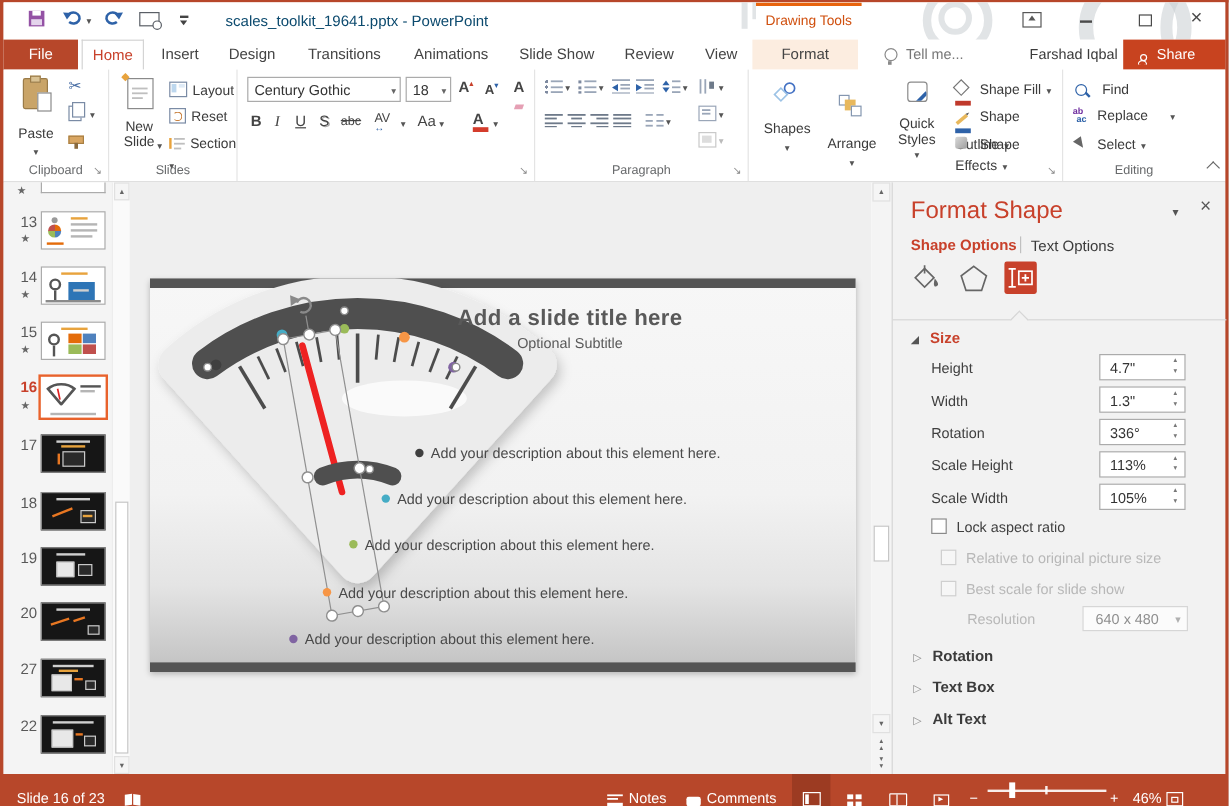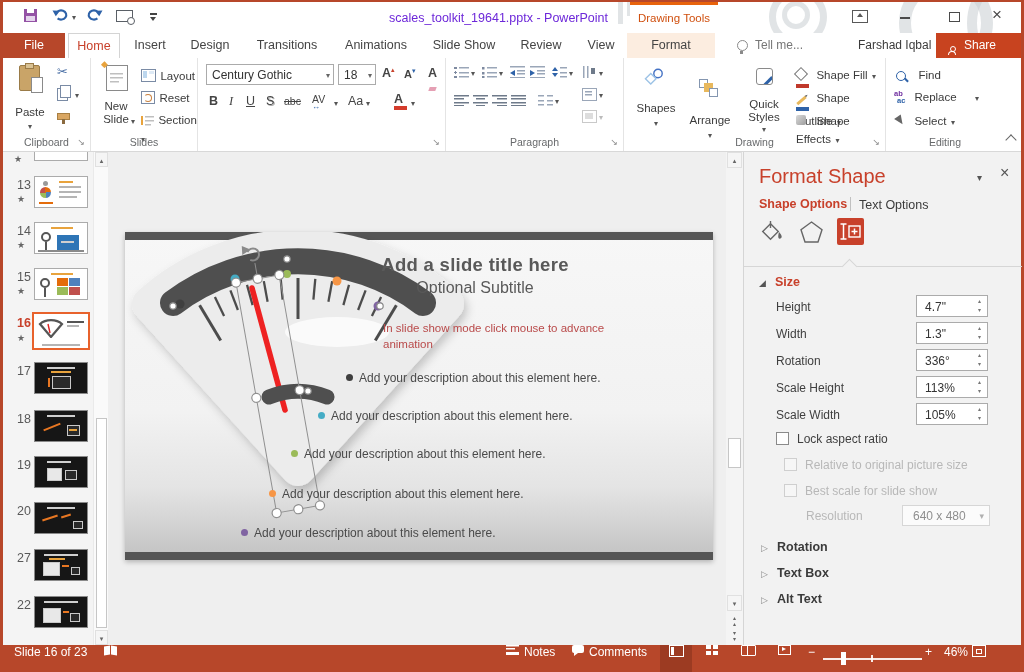--- a/index.html
+++ b/index.html
@@ -2,21 +2,21 @@
 <html><head>
 <meta charset="utf-8">
 <style>
   html,body{margin:0;padding:0;background:#9E9E9E}
   .app{position:relative;width:1024px;height:672px;background:#FFFFFF;overflow:hidden;
        font-family:"Liberation Sans","DejaVu Sans",sans-serif;color:#3B3B3B;}
   .abs{position:absolute}
   .nosel{user-select:none}
   
   .winborder{background:#B7472A}
-  .titlebar-title{font-size:12.5px;color:#6d28d9;text-align:right}
+  .titlebar-title{font-size:12.5px;color:#0c4a6e;text-align:left}
   .deco-ring{position:absolute;border-radius:50%;border:7px solid #C9CDD2;opacity:.55}
   .deco-bar{position:absolute;background:#C9CDD2;opacity:.55}
   
   .ic-save{width:13px;height:13px;background:#9452A5;position:relative}
   .ic-save::before{content:"";position:absolute;left:3px;top:0;width:7px;height:4px;background:#fff}
   .ic-save::after{content:"";position:absolute;left:2px;bottom:1px;width:9px;height:5px;background:#E4D4EC}
   .ic-present{width:15px;height:10px;border:1.5px solid #5A5F66;position:relative;background:#fff}
   .ic-present::after{content:"";position:absolute;right:-3px;bottom:-4px;width:6px;height:6px;border:1.5px solid #5A5F66;border-radius:50%;background:#fff}
   .ic-qatmore{width:9px;height:9px;position:relative}
   .ic-qatmore::before{content:"";position:absolute;top:0;left:1px;right:1px;height:1.5px;background:#444}
@@ -144,21 +144,21 @@
   .spin span{display:block;font-size:6px;color:#777;line-height:9px;cursor:pointer}
   .prow-label{position:absolute;left:776px;font-size:12px;color:#3F3F3F}
   .cb{position:absolute;width:13px;height:13px;background:#FEFEFE;border:1px solid #8A8A8A;box-sizing:border-box;cursor:pointer}
   .cb.dis{border-color:#CFCFCF;background:#F6F6F6;cursor:default}
   .cb-label{position:absolute;font-size:12px;color:#3F3F3F}
   .dis-t{color:#B8B8B8}
   .sec-tri{position:absolute;font-size:9px;color:#555}
   .sec-h{position:absolute;font-size:12.5px;font-weight:bold;color:#3B3B3B}
   
   .sb{position:absolute;left:0;top:645px;width:1024px;height:27px;background:#B7472A;color:#fff;font-size:12px}
-  .sbi{position:absolute;top:0;height:27px;display:flex;align-items:flex-start;gap:5px;cursor:pointer}
+  .sbi{position:absolute;top:0;height:27px;display:flex;align-items:flex-end;gap:5px;cursor:pointer}
   .ic-normal{width:13px;height:10px;border:1px solid #fff;position:relative}
   .ic-normal::before{content:"";position:absolute;left:1px;top:1px;bottom:1px;width:3px;background:#fff}
   .ic-sorter{width:12px;height:10px;background:
     linear-gradient(#fff,#fff) 0 0/5px 4px no-repeat,linear-gradient(#fff,#fff) 7px 0/5px 4px no-repeat,
     linear-gradient(#fff,#fff) 0 6px/5px 4px no-repeat,linear-gradient(#fff,#fff) 7px 6px/5px 4px no-repeat}
   .ic-reading{width:13px;height:9px;border:1px solid #fff;border-radius:1px;position:relative}
   .ic-reading::before{content:"";position:absolute;left:5.5px;top:0;bottom:0;width:1px;background:#fff}
   .ic-show{width:11px;height:8px;border:1px solid #fff;position:relative}
   .ic-show::after{content:"";position:absolute;left:3px;top:1px;border-left:4px solid #fff;border-top:2.5px solid transparent;border-bottom:2.5px solid transparent}
   .ic-fit{width:12px;height:10px;border:1px solid #fff;position:relative}
@@ -406,21 +406,20 @@
     <div class="abs" style="left:172px;top:30px;cursor:pointer">
       <span style="display:inline-block;width:16px"><span class="ic-pencil" style="display:inline-block"></span><span class="colorbar" style="position:static;display:block;width:13px;background:#2E62A8;margin-top:1px"></span></span>
       <span class="rlbl">Shape Outline</span>
       <span class="caret">▾</span>
     </div>
     <div class="abs" style="left:172px;top:53px;cursor:pointer">
       <span style="display:inline-block;width:16px"><span class="ic-fx" style="display:inline-block"></span></span>
       <span class="rlbl">Shape Effects</span>
       <span class="caret">▾</span>
     </div>
-    <div class="grp-lbl">Drawing</div>
     <div class="launcher" style="right:5px;bottom:4px">↘</div>
   </div>
 
   <div class="rgroup" style="left:886px;width:118px;border-right:none">
     <div class="abs" style="left:10px;top:7px;cursor:pointer">
       <span class="ic-find" style="display:inline-block;vertical-align:-2px;margin-right:8px"></span>
       <span class="rlbl">Find</span>
     </div>
     <div class="abs" style="left:8px;top:29px;cursor:pointer">
       <span class="ic-replace" style="display:inline-block;vertical-align:-3px;margin-right:2px"></span>
@@ -607,23 +606,22 @@
         <g fill="#FFFFFF" stroke="#888888" stroke-width="1.2">
           <circle cx="48" cy="74" r="3.2"></circle>
             <circle cx="255" cy="74" r="3.2"></circle>
           <circle cx="162" cy="27" r="3.2"></circle>
             <circle cx="183" cy="159" r="3.2"></circle>
         </g>
       </svg>
 
       <div class="abs" style="left:195px;top:22px;width:310px;text-align:center">
         <div style="font-size:18.5px;font-weight:bold;color:#595959;letter-spacing:0.3px">Add a slide title here</div>
-        <div style="font-size:16px;color:#595959;margin-top:3px">Optional Subtitle</div>
-      </div>
-      <div class="abs" style="left:258px;top:88px;width:242px;font-size:11.5px;line-height:16px;color:#B94A4A">In slide show mode click mouse to advance animation</div>
+        <div style="font-size:12px;color:#595959;margin-top:3px">Optional Subtitle</div>
+      </div>
 
       <div class="brow" style="left:221px;top:139px">
         <span class="bdot" style="background-color: rgb(63, 63, 63);"></span><span>Add your description about this element here.</span>
       </div>
       <div class="brow" style="left:193px;top:177px">
         <span class="bdot" style="background-color: rgb(69, 172, 197);"></span><span>Add your description about this element here.</span>
       </div>
       <div class="brow" style="left:166px;top:215px">
         <span class="bdot" style="background-color: rgb(155, 187, 89);"></span><span>Add your description about this element here.</span>
       </div>

